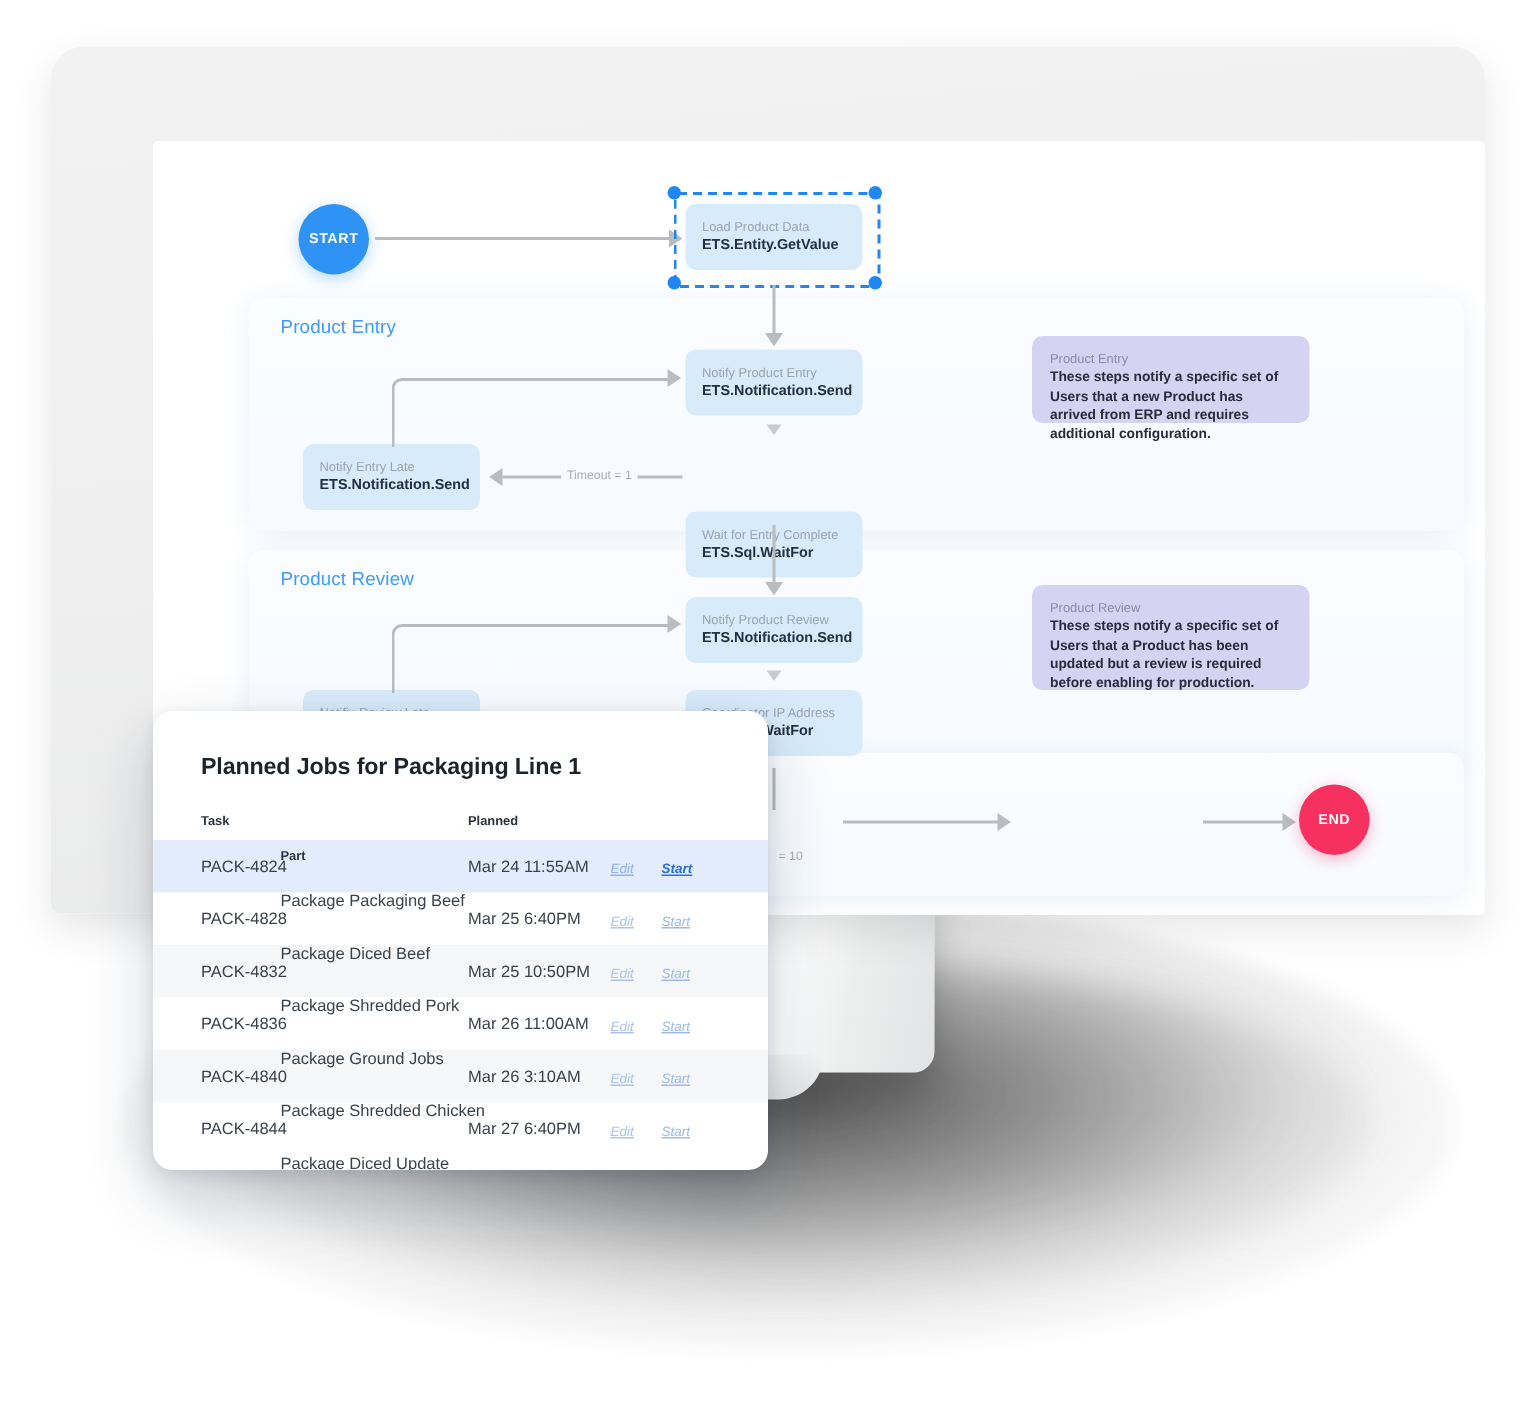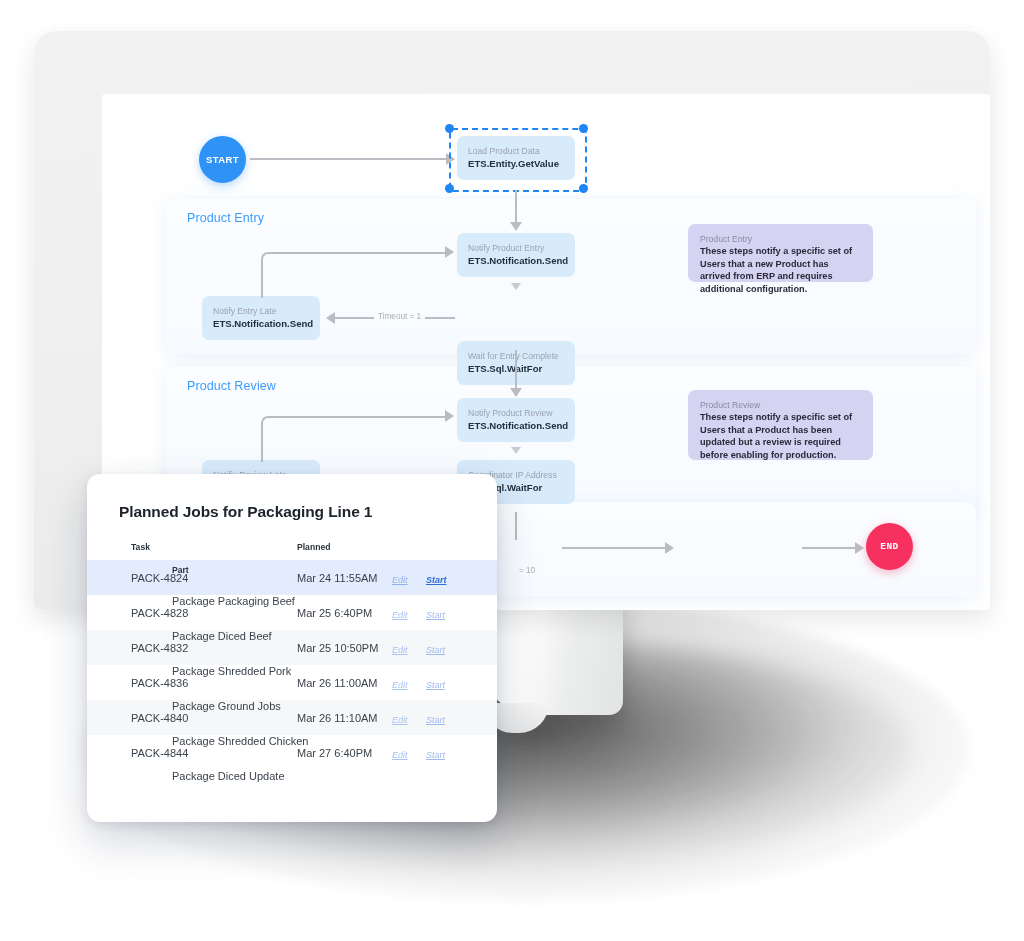--- a/index.html
+++ b/index.html
@@ -78,56 +78,56 @@
   }
   .note .n1{font-size:8.6px;color:#8b8aa5;line-height:12px;}
   .note .n2{font-size:9.2px;color:#2a2a3a;font-weight:bold;line-height:12.6px;}
 
   .term{
     position:absolute;border-radius:50%;display:flex;align-items:center;
     justify-content:center;color:#fff;font-size:9.5px;font-weight:bold;
     letter-spacing:.4px;
   }
   .term.start{background:#2f93f6;box-shadow:0 3px 10px rgba(47,147,246,.35);}
-  .term.end{background:#f6305f;box-shadow:0 3px 10px rgba(246,48,95,.35);font-family:Liberation Mono, monospace;}
+  .term.end{background:#f6305f;box-shadow:0 3px 10px rgba(246,48,95,.35);}
 
   
   .ln{position:absolute;background:#b9bcc0;}
   .ln.h{height:2px;}
   .ln.v{width:2px;}
   .arr{position:absolute;width:0;height:0;}
   .arr.right{border-left:9px solid #b9bcc0;border-top:6px solid transparent;border-bottom:6px solid transparent;}
   .arr.left{border-right:9px solid #b9bcc0;border-top:6px solid transparent;border-bottom:6px solid transparent;}
   .arr.down{border-top:9px solid #b9bcc0;border-left:6px solid transparent;border-right:6px solid transparent;}
   .arr.down-sm{border-top:7px solid #c8cbcf;border-left:5px solid transparent;border-right:5px solid transparent;}
   .elbow{position:absolute;border-left:2px solid #b9bcc0;border-top:2px solid #b9bcc0;border-radius:7px 0 0 0;}
   .edge-label{position:absolute;font-size:8.2px;color:#a9adb2;background:#ffffff;padding:0 4px;white-space:nowrap;}
   .edge-label.on-lane{background:#f9fcff;}
 
   
   .selection{position:absolute;border:2px dashed #1f87f5;border-radius:3px;}
   .handle{position:absolute;width:9px;height:9px;border-radius:50%;background:#1f87f5;}
 
   
   .jobs-card{
-    position:absolute;left:87px;top:474px;width:410px;height:348px;
+    position:absolute;left:102px;top:474px;width:410px;height:306px;
     background:#ffffff;border-radius:13px;
     box-shadow:0 18px 44px rgba(25,40,70,.20), 0 3px 10px rgba(25,40,70,.10);
     overflow:hidden;
   }
   .jobs-title{
     position:absolute;left:32px;top:29px;font-size:15.5px;font-weight:bold;
     color:#1c232b;letter-spacing:-.1px;
   }
   .jobs-table{position:absolute;left:0;top:60px;width:100%;}
   .jobs-head{display:flex;height:26px;align-items:center;}
   .jobs-row{display:flex;height:35px;align-items:center;}
   .jobs-row.sel{background:#e3ecfd;}
   .jobs-row.alt{background:#f6f7f8;}
-  .c-task{width:85px;padding-left:44px;box-sizing:border-box;}
+  .c-task{width:85px;padding-left:32px;box-sizing:border-box;}
   .c-part{width:125px;margin-top:46px;}
   .c-plan{width:95px;}
   .c-edit{width:34px;}
   .c-start{width:40px;}
   .jobs-head .c-task,.jobs-head .c-part,.jobs-head .c-plan{
     font-size:8.6px;font-weight:bold;color:#2b333c;
   }
   .jobs-row .c-task,.jobs-row .c-part,.jobs-row .c-plan{
     font-size:11px;color:#3a424b;white-space:nowrap;
   }
@@ -298,21 +298,21 @@
         <div class="c-task">PACK-4836</div>
         <div class="c-part">Package Ground Jobs</div>
         <div class="c-plan">Mar 26 11:00AM</div>
         <div class="c-edit"><span class="lnk edit">Edit</span></div>
         <div class="c-start"><span class="lnk start">Start</span></div>
       </div>
 
       <div class="jobs-row alt">
         <div class="c-task">PACK-4840</div>
         <div class="c-part">Package Shredded Chicken</div>
-        <div class="c-plan">Mar 26 11:10AM</div>
+        <div class="c-plan">Mar 26 3:10AM</div>
         <div class="c-edit"><span class="lnk edit">Edit</span></div>
         <div class="c-start"><span class="lnk start">Start</span></div>
       </div>
 
       <div class="jobs-row">
         <div class="c-task">PACK-4844</div>
         <div class="c-part">Package Diced Update</div>
         <div class="c-plan">Mar 27 6:40PM</div>
         <div class="c-edit"><span class="lnk edit">Edit</span></div>
         <div class="c-start"><span class="lnk start">Start</span></div>

